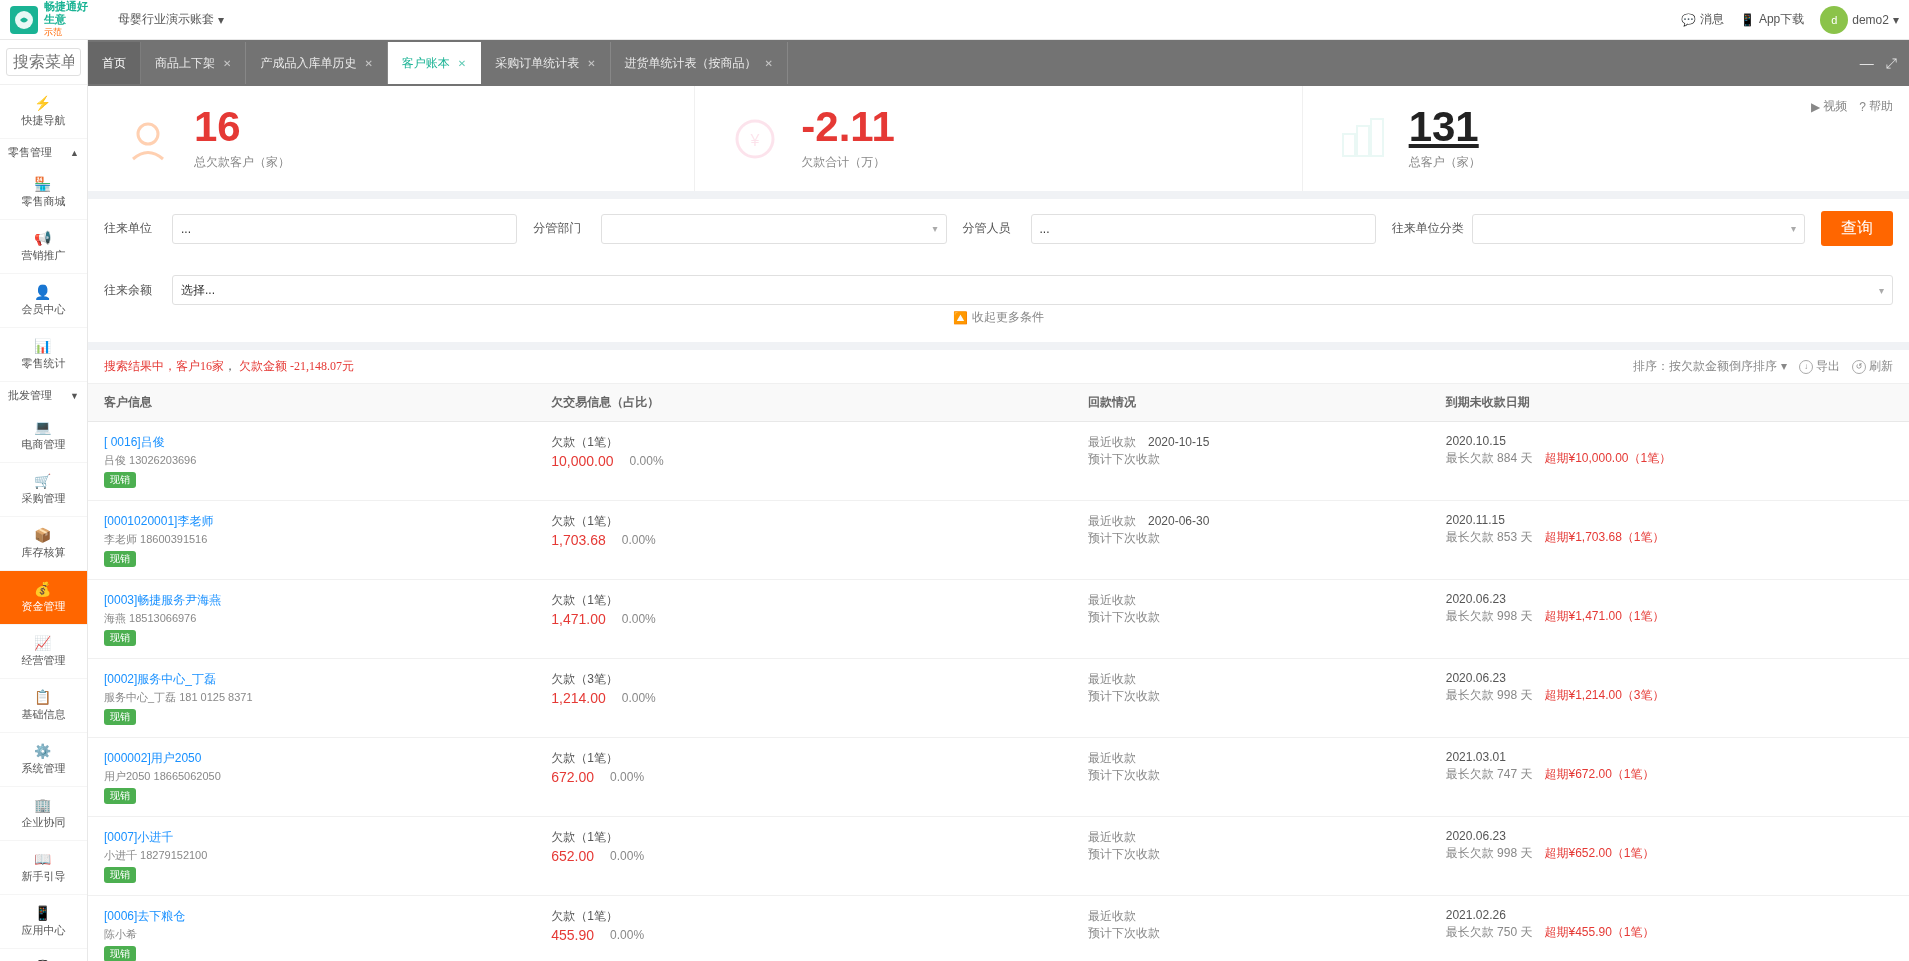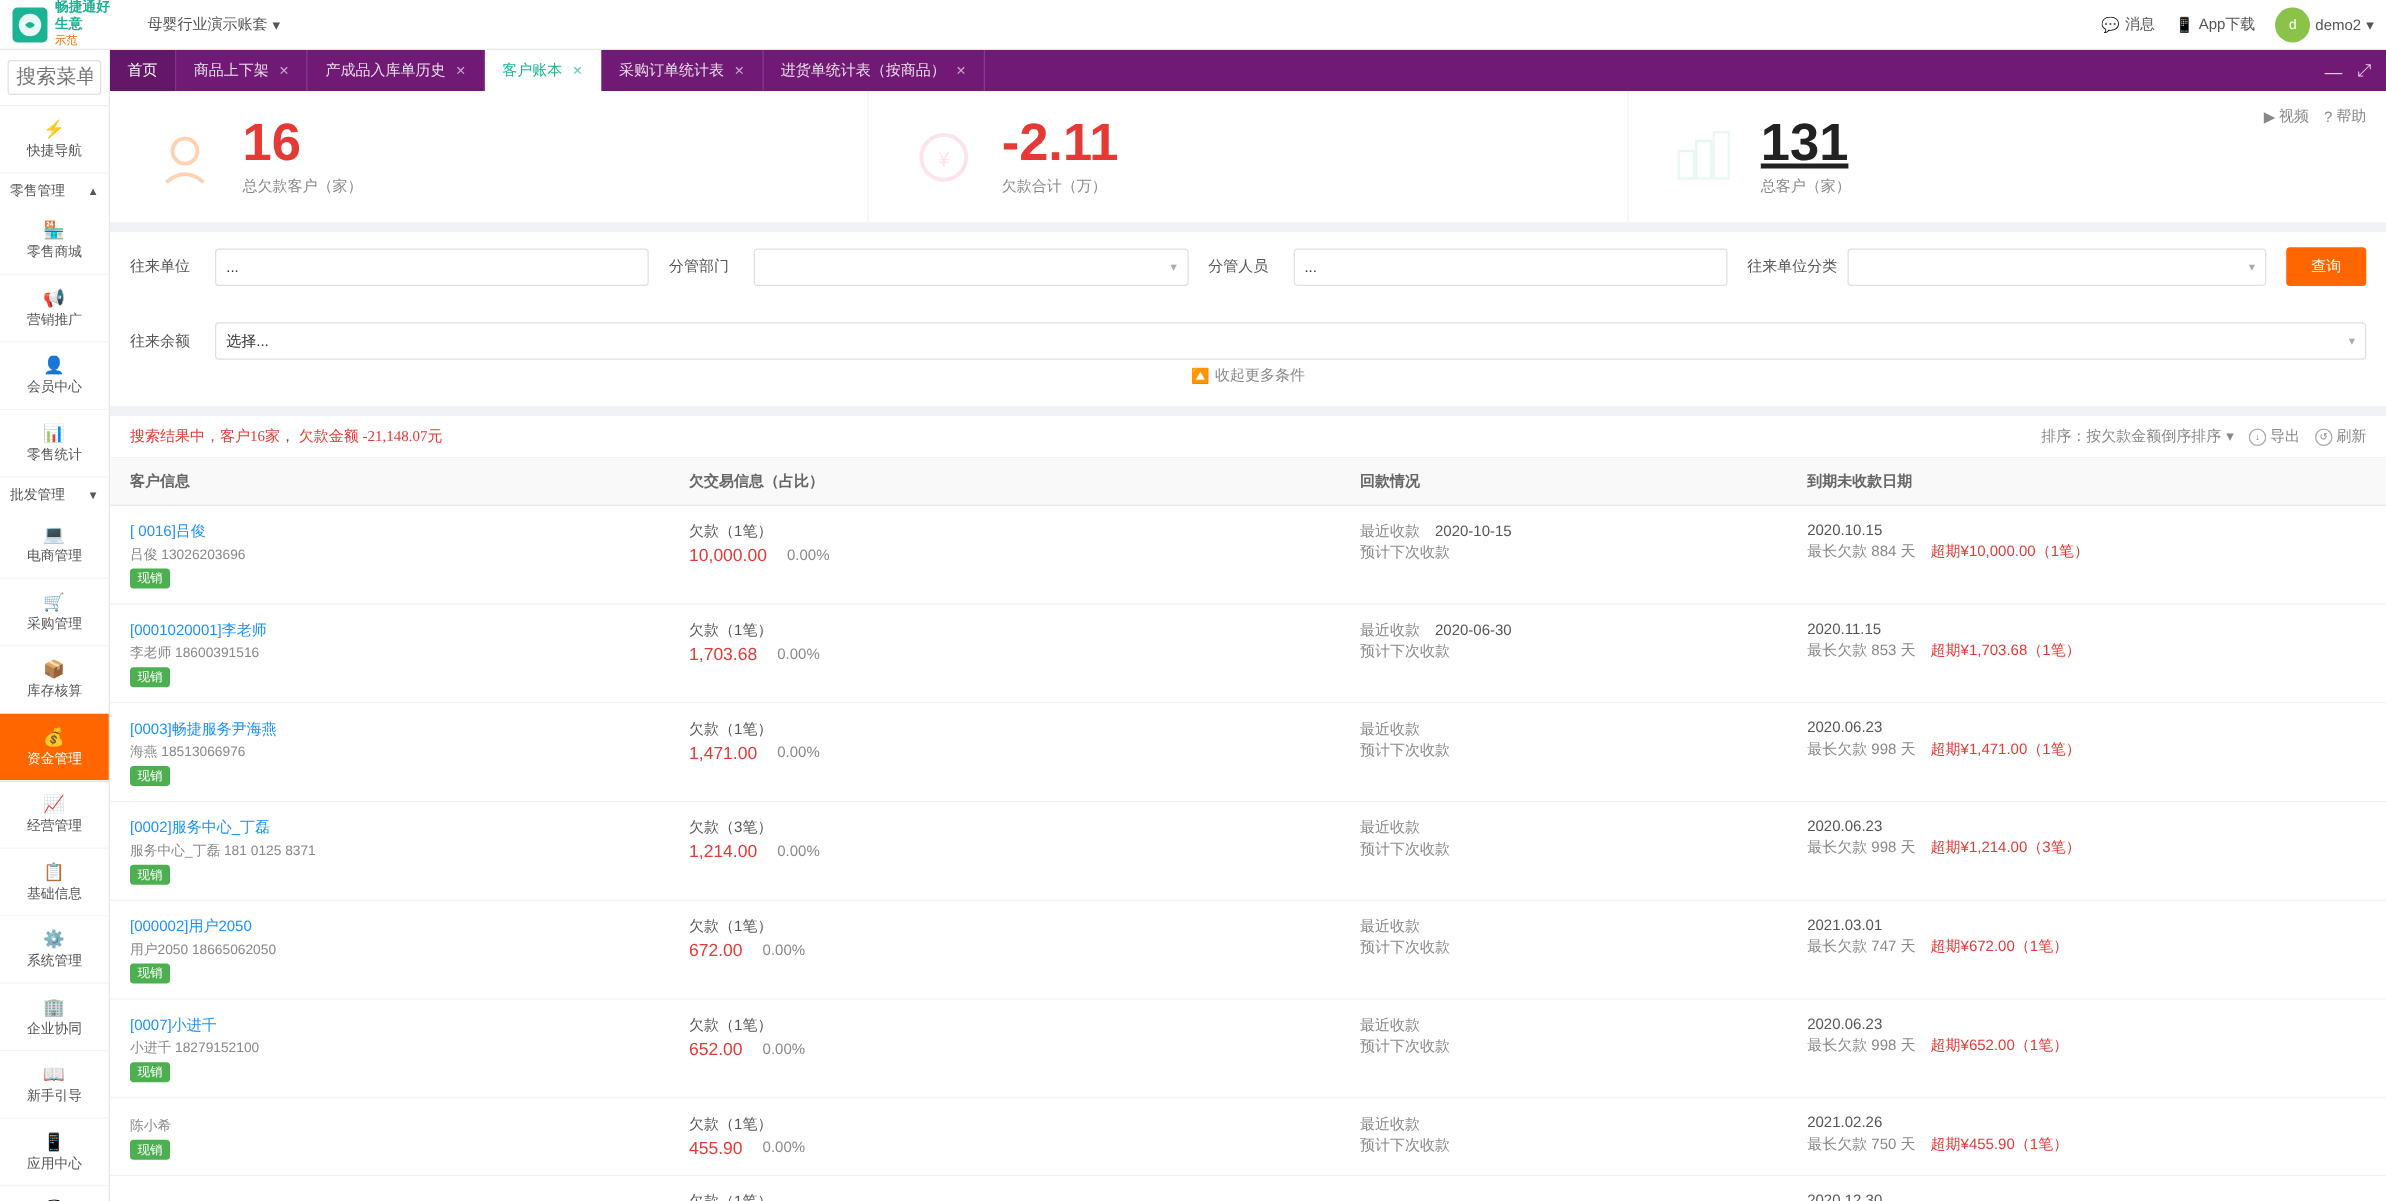--- a/index.html
+++ b/index.html
@@ -4,21 +4,21 @@
   <style>
     * { box-sizing: border-box; margin: 0; padding: 0; }
     body { font-family: 'Microsoft YaHei', Arial, sans-serif; font-size: 12px; background: #f5f5f5; color: #333; overflow: hidden; }
 
     
     .app-wrapper { display: flex; flex-direction: column; height: 961px; width: 1909px; }
     .top-bar { height: 40px; background: #fff; display: flex; align-items: center; padding: 0 10px; border-bottom: 1px solid #e8e8e8; flex-shrink: 0; }
     .main-layout { display: flex; flex: 1; overflow: hidden; }
     .sidebar { width: 88px; background: #fff; border-right: 1px solid #e8e8e8; display: flex; flex-direction: column; flex-shrink: 0; }
     .content-area { flex: 1; display: flex; flex-direction: column; overflow: hidden; }
-    .tab-bar { height: 33px; background: #701a75; display: flex; align-items: center; flex-shrink: 0; }
+    .tab-bar { height: 46px; background: #737373; display: flex; align-items: center; flex-shrink: 0; }
     .main-content { flex: 1; overflow-y: auto; background: #f0f2f5; padding: 0; }
 
     
     .logo-area { display: flex; align-items: center; gap: 6px; width: 88px; }
     .logo-icon { width: 28px; height: 28px; background: #1ab394; border-radius: 4px; display: flex; align-items: center; justify-content: center; color: white; font-size: 10px; flex-shrink: 0; }
     .logo-text { font-size: 11px; color: #1ab394; font-weight: bold; line-height: 1.2; }
     .logo-sub { font-size: 9px; color: #ff6600; }
     .top-bar-right { margin-left: auto; display: flex; align-items: center; gap: 16px; }
     .top-bar-item { display: flex; align-items: center; gap: 4px; cursor: pointer; color: #555; font-size: 12px; }
     .demo-avatar { width: 28px; height: 28px; border-radius: 50%; background: #8bc34a; display: flex; align-items: center; justify-content: center; color: white; font-size: 11px; }
@@ -57,21 +57,21 @@
 
     
     .filter-area { background: white; padding: 12px 16px; margin-bottom: 8px; }
     .filter-row { display: flex; align-items: center; gap: 16px; margin-bottom: 10px; }
     .filter-item { display: flex; align-items: center; gap: 8px; flex: 1; }
     .filter-label { font-size: 12px; color: #555; white-space: nowrap; min-width: 60px; }
     .filter-input { flex: 1; height: 30px; border: 1px solid #e0e0e0; border-radius: 3px; padding: 0 8px; font-size: 12px; outline: none; display: flex; align-items: center; justify-content: space-between; cursor: pointer; }
     .filter-select { flex: 1; height: 30px; border: 1px solid #e0e0e0; border-radius: 3px; padding: 0 8px; font-size: 12px; outline: none; display: flex; align-items: center; justify-content: space-between; cursor: pointer; background: white; }
     .filter-arrow { color: #aaa; font-size: 10px; }
     .filter-row2 { display: flex; align-items: center; gap: 16px; margin-top: 29px; }
-    .search-btn { background: #ff6600; color: white; border: none; border-radius: 3px; padding: 7px 20px; font-size: 12px; cursor: pointer; white-space: nowrap; }
+    .search-btn { background: #ff6600; color: white; border: none; border-radius: 3px; padding: 7px 20px; font-size: 16px; cursor: pointer; white-space: nowrap; }
     .collapse-row { display: flex; justify-content: center; padding: 4px 0; }
     .collapse-btn { font-size: 12px; color: #888; cursor: pointer; display: flex; align-items: center; gap: 4px; }
 
     
     .results-bar { display: flex; align-items: flex-end; justify-content: space-between; padding: 8px 16px; background: #fff; border-bottom: 1px solid #f0f0f0; font-family: Liberation Serif, serif; }
     .results-info { font-size: 12px; color: #555; }
     .results-info span { color: #e53935; }
     .results-actions { display: flex; align-items: center; gap: 12px; font-size: 12px; color: #888; }
     .sort-select { display: flex; align-items: center; gap: 4px; cursor: pointer; }
     .action-btn { display: flex; align-items: center; gap: 3px; cursor: pointer; }
@@ -520,20 +520,21 @@
               <div class="recovery-label">预计下次收款</div>
             </div>
             <div class="col-overdue">
               <div class="overdue-date">2020.06.23</div>
               <div class="overdue-days">最长欠款 998 天　<a class="overdue-amount">超期¥652.00（1笔）</a></div>
             </div>
           </div>
 
           <div class="table-row">
             <div class="col-customer">
+              <div><a class="customer-name">[0006]去下粮仓</a></div>
               <div class="customer-phone">陈小希</div>
               <div><span class="customer-tag">现销</span></div>
             </div>
             <div class="col-debt">
               <div class="debt-count">欠款（1笔）</div>
               <div class="debt-info">
                 <div class="debt-amount">455.90</div>
                 <div class="debt-percent">0.00%</div>
               </div>
             </div>

